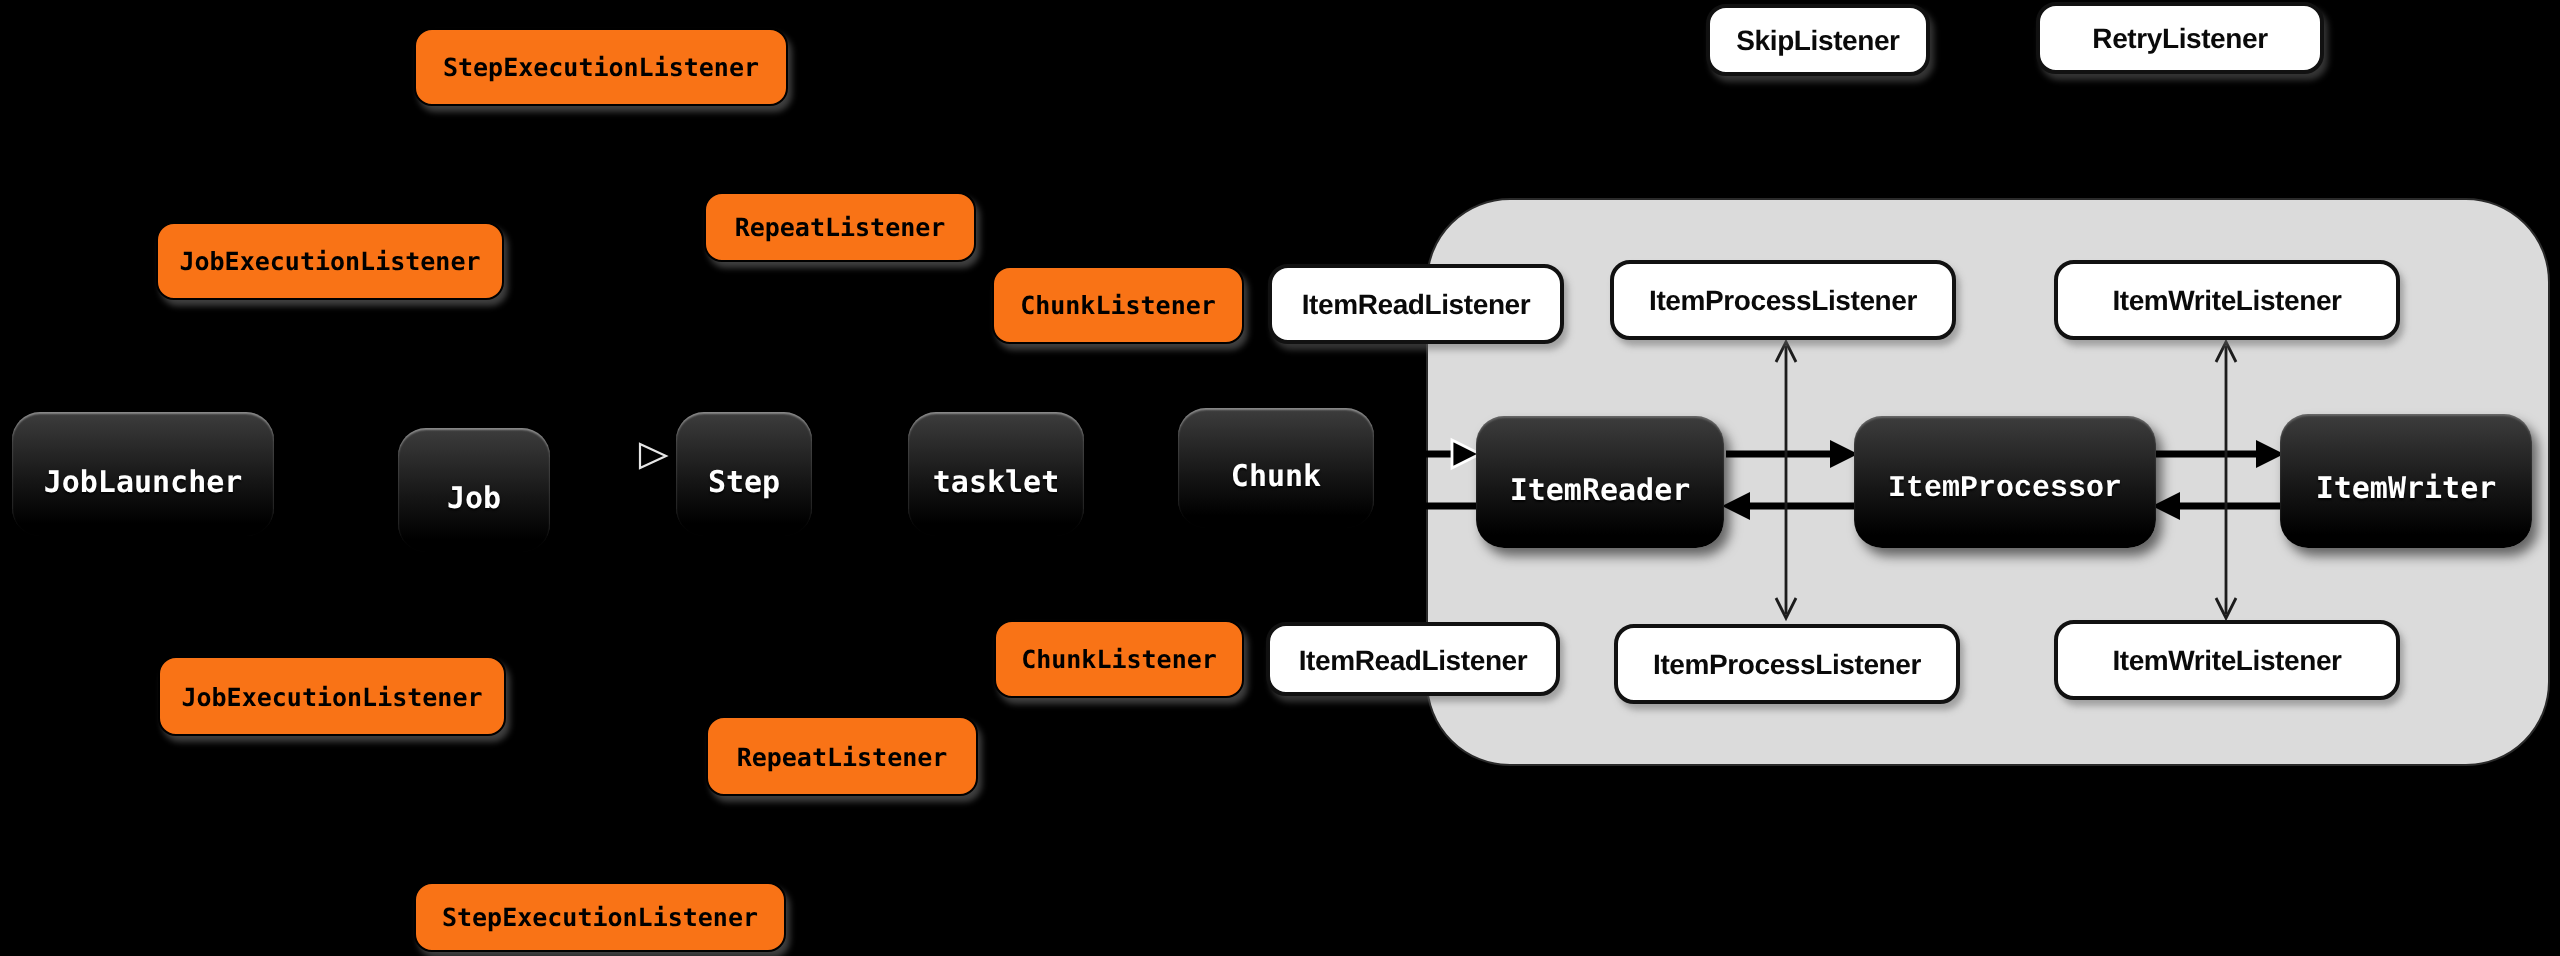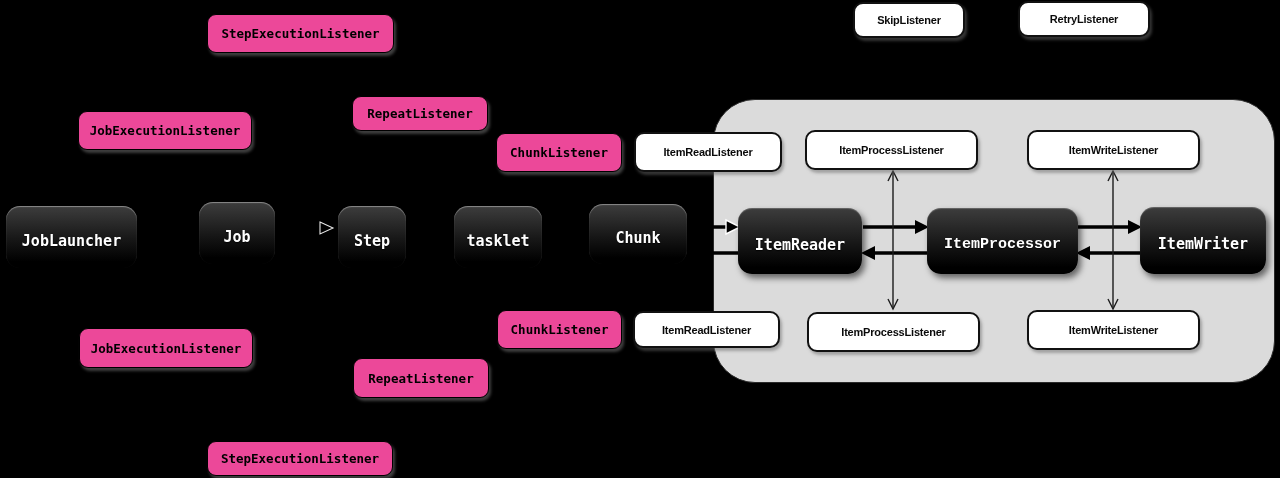--- a/index.html
+++ b/index.html
@@ -18,31 +18,31 @@
     box-sizing:border-box;
   }
   #arrow-layer{position:absolute;left:0;top:0;}
   .node{
     position:absolute;
     box-sizing:border-box;
     display:flex;align-items:center;justify-content:center;
     white-space:nowrap;
   }
   .box-white-mono{
-    background:#ec4899;color:#000;
+    background:#f97316;color:#000;
     border:1.5px solid #000;border-radius:9px;
     font-family:"DejaVu Sans Mono","Liberation Mono",monospace;
     font-weight:bold;font-size:12.5px;
     box-shadow:2px 3px 3px rgba(115,115,115,0.55);
   }
   .box-white-sans{
     background:#fff;color:#0a0a0a;
     border:2px solid #111;border-radius:10px;
     font-family:"Liberation Sans","DejaVu Sans",sans-serif;
-    font-weight:bold;font-size:11px;letter-spacing:-0.2px;
+    font-weight:bold;font-size:14px;letter-spacing:-0.2px;
     box-shadow:2px 3px 3px rgba(105,105,105,0.5);
   }
   .box-black{
     background:linear-gradient(180deg,#3d3d3d 0%,#161616 55%,#000 90%);
     color:#fff;
     border-radius:14px;
     font-family:"DejaVu Sans Mono","Liberation Mono",monospace;
     font-weight:bold;font-size:15px;
     padding-top:7px;
     box-shadow:inset 0 1px 1px rgba(255,255,255,0.4);
@@ -99,21 +99,21 @@
       </div>
       <div class="node box-white-mono" style="left: 353px; top: 358px; width: 136px; height: 40px;">
         <span>RepeatListener</span>
       </div>
       <div class="node box-white-mono" style="left: 207px; top: 441px; width: 186px; height: 35px;">
         <span>StepExecutionListener</span>
       </div>
       <div class="node box-white-sans" style="left: 853px; top: 2px; width: 112px; height: 36px;">
         <span>SkipListener</span>
       </div>
-      <div class="node box-white-sans" style="left: 1018px; top: 1px; width: 132px; height: 36px;">
+      <div class="node box-white-sans" style="left: 1018px; top: 1px; width: 144px; height: 36px;">
         <span>RetryListener</span>
       </div>
       <div class="node box-white-sans" style="left: 634px; top: 132px; width: 148px; height: 40px;">
         <span>ItemReadListener</span>
       </div>
       <div class="node box-white-sans" style="left: 805px; top: 130px; width: 173px; height: 40px;">
         <span>ItemProcessListener</span>
       </div>
       <div class="node box-white-sans" style="left: 1027px; top: 130px; width: 173px; height: 40px;">
         <span>ItemWriteListener</span>
@@ -123,21 +123,21 @@
       </div>
       <div class="node box-white-sans" style="left: 807px; top: 312px; width: 173px; height: 40px;">
         <span>ItemProcessListener</span>
       </div>
       <div class="node box-white-sans" style="left: 1027px; top: 310px; width: 173px; height: 40px;">
         <span>ItemWriteListener</span>
       </div>
       <div class="node box-black" style="left: 6px; top: 206px; width: 131px; height: 62px;">
         <span>JobLauncher</span>
       </div>
-      <div class="node box-black" style="left: 199px; top: 202px; width: 76px; height: 62px;">
+      <div class="node box-black" style="left: 199px; top: 214px; width: 76px; height: 62px;">
         <span>Job</span>
       </div>
       <div class="node box-black" style="left: 338px; top: 206px; width: 68px; height: 62px;">
         <span>Step</span>
       </div>
       <div class="node box-black" style="left: 454px; top: 206px; width: 88px; height: 62px;">
         <span>tasklet</span>
       </div>
       <div class="node box-black" style="left: 589px; top: 204px; width: 98px; height: 60px; text-align: right;">
         <span>Chunk</span>

